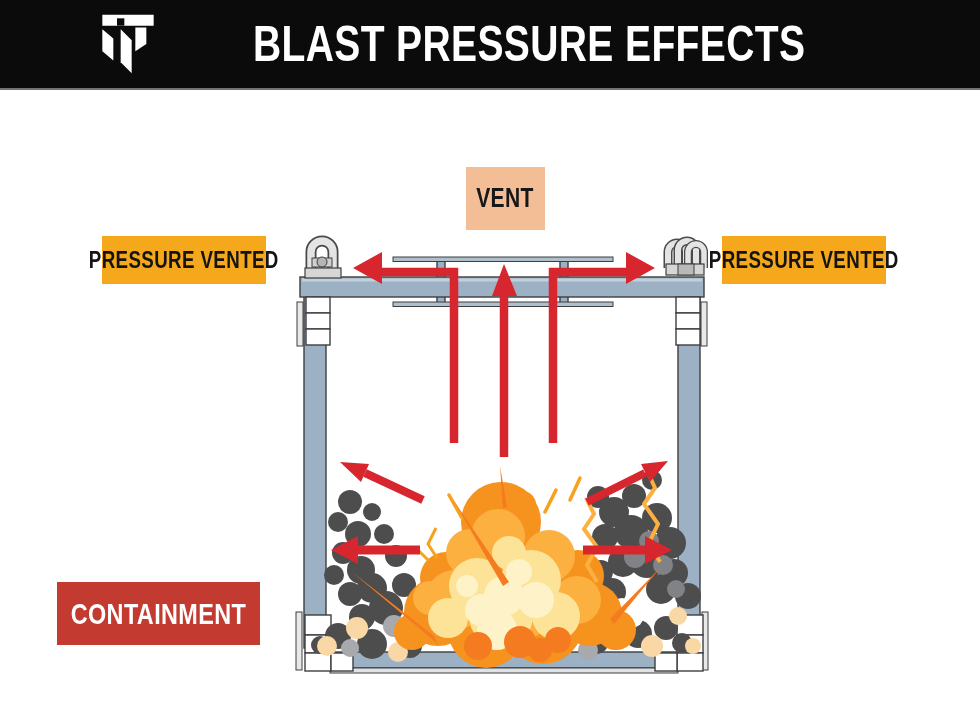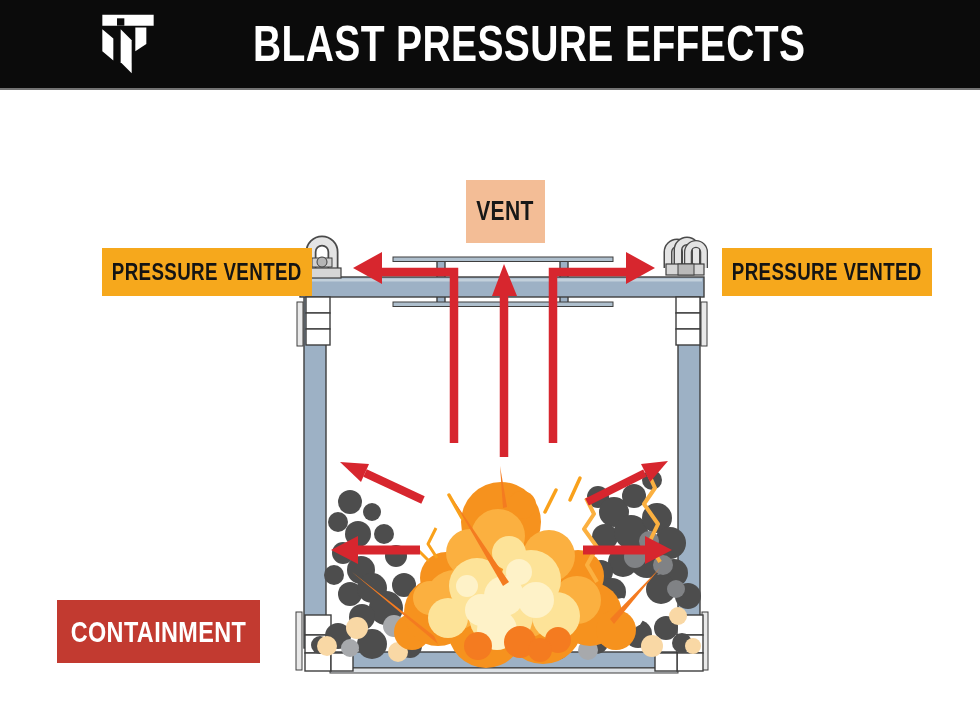--- a/index.html
+++ b/index.html
@@ -5,27 +5,27 @@
   html,body{margin:0;padding:0;background:#ffffff;}
   #page{position:relative;width:980px;height:720px;background:#ffffff;overflow:hidden;
         font-family:"Liberation Sans",sans-serif;}
   
   .header{position:absolute;left:0;top:0;width:980px;height:88px;background:#0b0b0b;
           border-bottom:2px solid #737373;display:flex;align-items:center;justify-content:center;gap:16px;}
   .header .title{color:#ffffff;font-size:50px;font-weight:bold;line-height:1;}
   .cond{display:inline-block;transform:scaleX(0.78);transform-origin:center;white-space:nowrap;letter-spacing:0.5px;}
   
   .label-box{position:absolute;display:flex;align-items:center;justify-content:center;}
-  .vent-box{left:466px;top:180px;width:79px;height:63px;background:#f3bd96;}
+  .vent-box{left:466px;top:167px;width:79px;height:63px;background:#f3bd96;}
   .vent-box .txt{color:#171717;font-size:27px;font-weight:bold;}
-  .pv-box{background:#f6a81c;width:210px;height:48px;top:248px;}
+  .pv-box{background:#f6a81c;width:164px;height:48px;top:236px;}
   .pv-left{left:102px;}
   .pv-right{left:722px;}
   .pv-box .txt{color:#141414;font-size:24px;font-weight:bold;}
-  .containment-box{left:57px;top:600px;width:203px;height:63px;background:#c23a30;}
+  .containment-box{left:57px;top:582px;width:203px;height:63px;background:#c23a30;}
   .containment-box .txt{color:#ffffff;font-size:30px;font-weight:bold;}
   .diagram-svg{position:absolute;left:0;top:0;}
 </style>
 </head>
 <body>
 
 <div id="page">
 
   <div class="header">
     <svg width="62" height="66" viewBox="0 0 64 72" aria-hidden="true">

